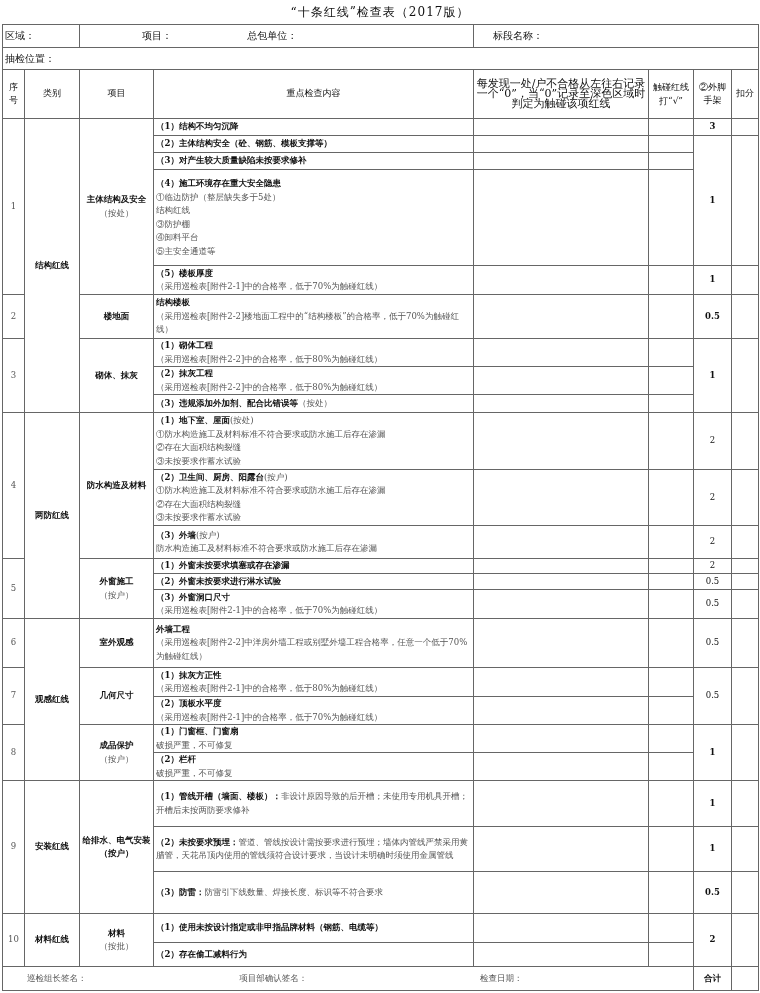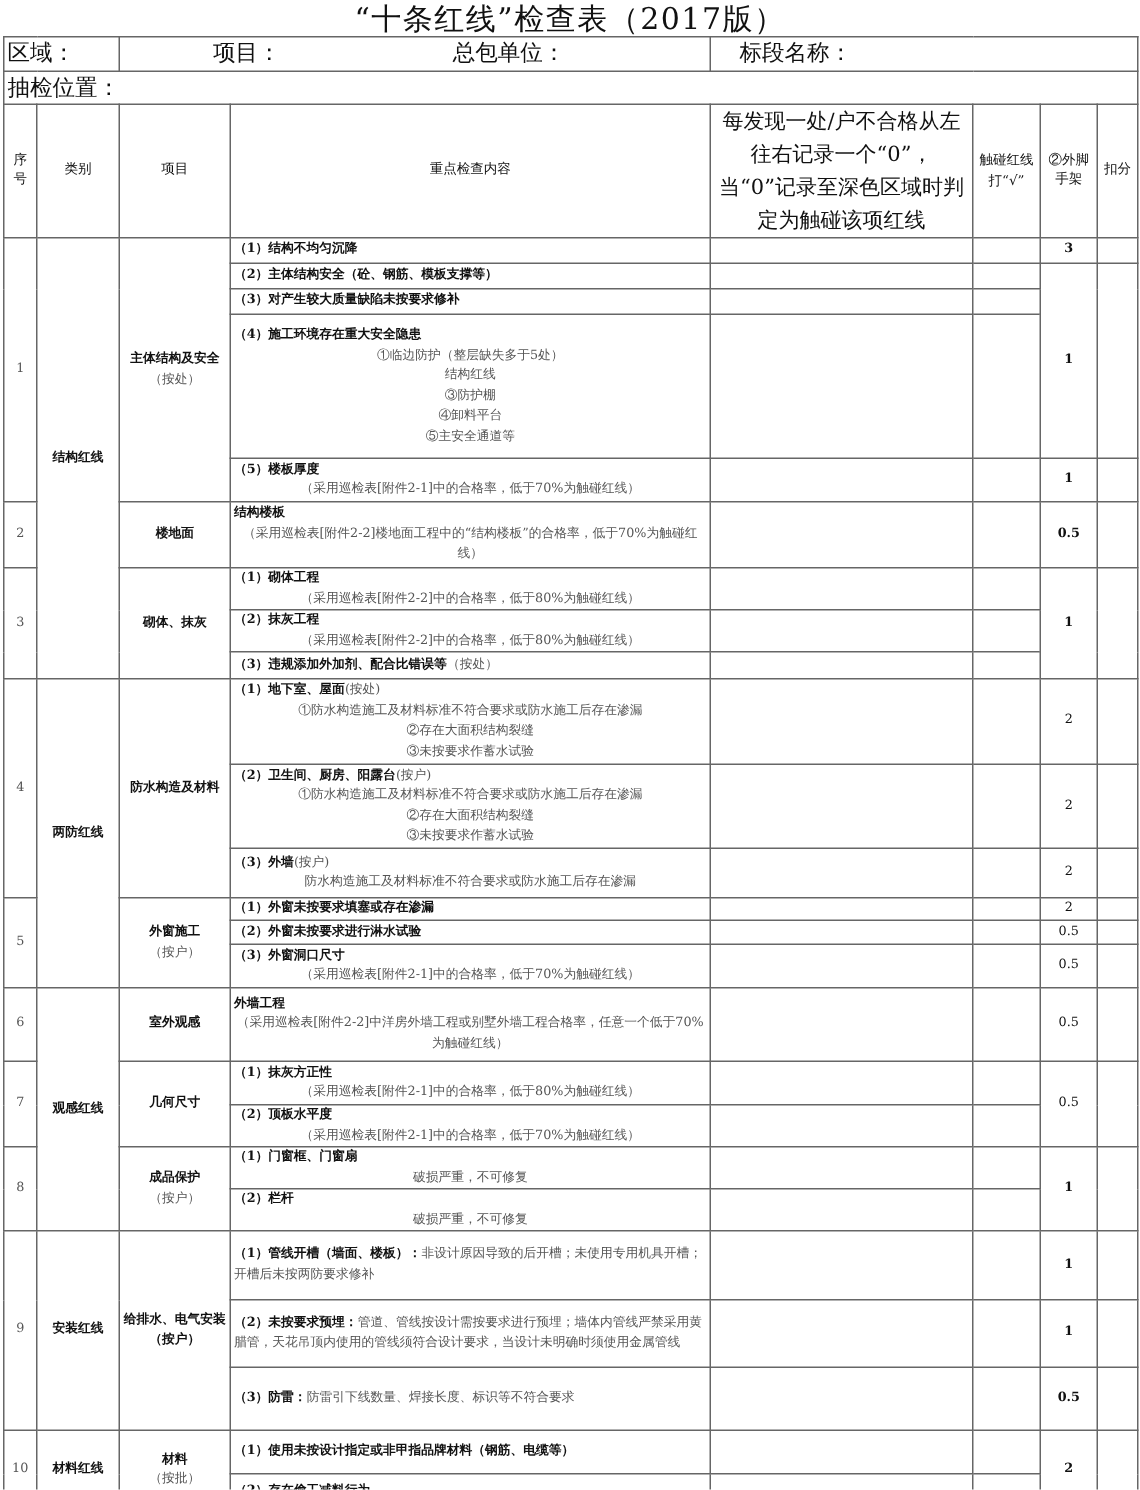--- a/index.html
+++ b/index.html
@@ -1,24 +1,24 @@
 <!DOCTYPE html>
 <html><head>
 <meta charset="utf-8">
 <style>
   html,body{margin:0;padding:0;background:#fff;}
   body{width:760px;height:993px;position:relative;overflow:hidden;font-family:"DejaVu Serif","Liberation Serif",serif;color:#111;}
-  .title{position:absolute;left:0;top:0;width:760px;height:24px;text-align:center;font-size:20px;line-height:24px;letter-spacing:1px;}
+  .title{position:absolute;left:0;top:0;width:760px;height:24px;text-align:center;font-size:12px;line-height:24px;letter-spacing:1px;}
   table{position:absolute;left:2px;top:24px;border-collapse:collapse;table-layout:fixed;width:756px;}
   td{border:1px solid #666;padding:0 2px;font-size:8.5px;line-height:13.5px;vertical-align:middle;overflow:hidden;}
   .c{text-align:center;}
   .b{font-weight:bold;}
-  .g{color:#555;text-align:center;}
+  .g{color:#555;}
   .hdr td{font-size:9px;}
-  .info td{font-size:15px;}
+  .info td{font-size:10px;}
   .grid{padding:0;}
   .gridwrap{display:flex;width:100%;height:100%;}
   .cell{flex:1;border-left:1px solid #333;height:100%;box-sizing:border-box;}
   .cell:first-child{border-left:none;}
   .sh{background-color:#bdbdbd;background-image:repeating-linear-gradient(-45deg,#888 0 1px,transparent 1px 3px);}
   .sub{display:block;}
 </style>
 </head>
 <body>
 
@@ -33,33 +33,33 @@
     <col style="width:175px">
       <col style="width:45px">
       <col style="width:38px">
       <col style="width:27px">
   </colgroup>
   <tbody>
       <tr class="info" style="height:23px">
     <td colspan="2"><span>区域：</span></td>
     <td colspan="2">
       <span style="margin-left:60px">项目：</span>
-      <span style="margin-left:110px">总包单位：</span>
+      <span style="margin-left:72px">总包单位：</span>
     </td>
     <td colspan="4"><span style="margin-left:17px">标段名称：</span></td>
   </tr>
   <tr class="info" style="height:22px">
     <td colspan="8"><span>抽检位置：</span></td>
   </tr>
   <tr class="hdr" style="height:49px">
     <td class="c">序号</td>
     <td class="c">类别</td>
     <td class="c">项目</td>
     <td class="c">重点检查内容</td>
-    <td class="c" style="font-size:14px;line-height:22px">每发现一处/户不合格从左往右记录一个“0”，当“0”记录至深色区域时判定为触碰该项红线</td>
+    <td class="c" style="font-size:11px;line-height:10px">每发现一处/户不合格从左往右记录一个“0”，当“0”记录至深色区域时判定为触碰该项红线</td>
     <td class="c" style="line-height:14px">触碰红线打“√”</td>
     <td class="c">②外脚手架</td>
     <td class="c">扣分</td>
   </tr>
   </tbody>
     <tbody id="body-rows">
       <tr style="height: 17px;">
         <td class="c g" rowspan="5">1</td>
         <td class="c b" rowspan="9">结构红线</td>
         <td class="c" rowspan="5">

